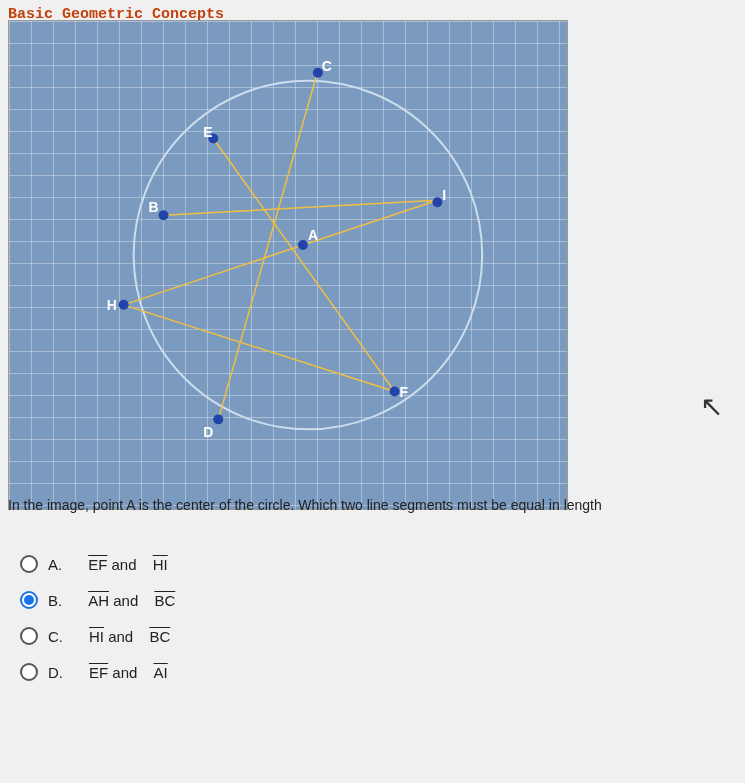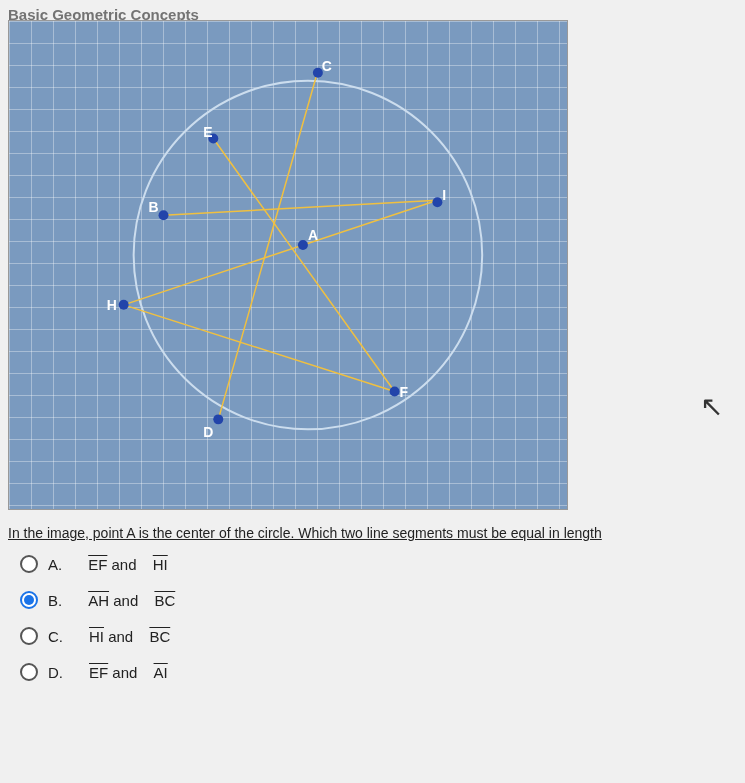--- a/index.html
+++ b/index.html
@@ -11,21 +11,22 @@
       overflow: hidden;
       position: relative;
     }
 
     .page-title {
       position: absolute;
       top: 6px;
       left: 8px;
       font-size: 15px;
       font-weight: 600;
-      color: #737373;
+      color: #c2410c;
+      font-family: Liberation Mono, monospace;
     }
 
     .diagram-container {
       position: absolute;
       top: 20px;
       left: 8px;
       width: 560px;
       height: 490px;
       background: #7a9abf;
       border: 1px solid #999;
@@ -45,27 +46,26 @@
 
     .diagram-svg {
       position: absolute;
       top: 0; left: 0;
       width: 100%;
       height: 100%;
     }
 
     .question-text {
       position: absolute;
-      top: 524px;
+      top: 496px;
       left: 8px;
       font-size: 14px;
       color: #222;
       width: 680px;
       line-height: 1.4;
-      text-decoration: underline;
     }
 
     .options-container {
       position: absolute;
       top: 555px;
       left: 20px;
       display: flex;
       flex-direction: column;
       gap: 18px;
     }

